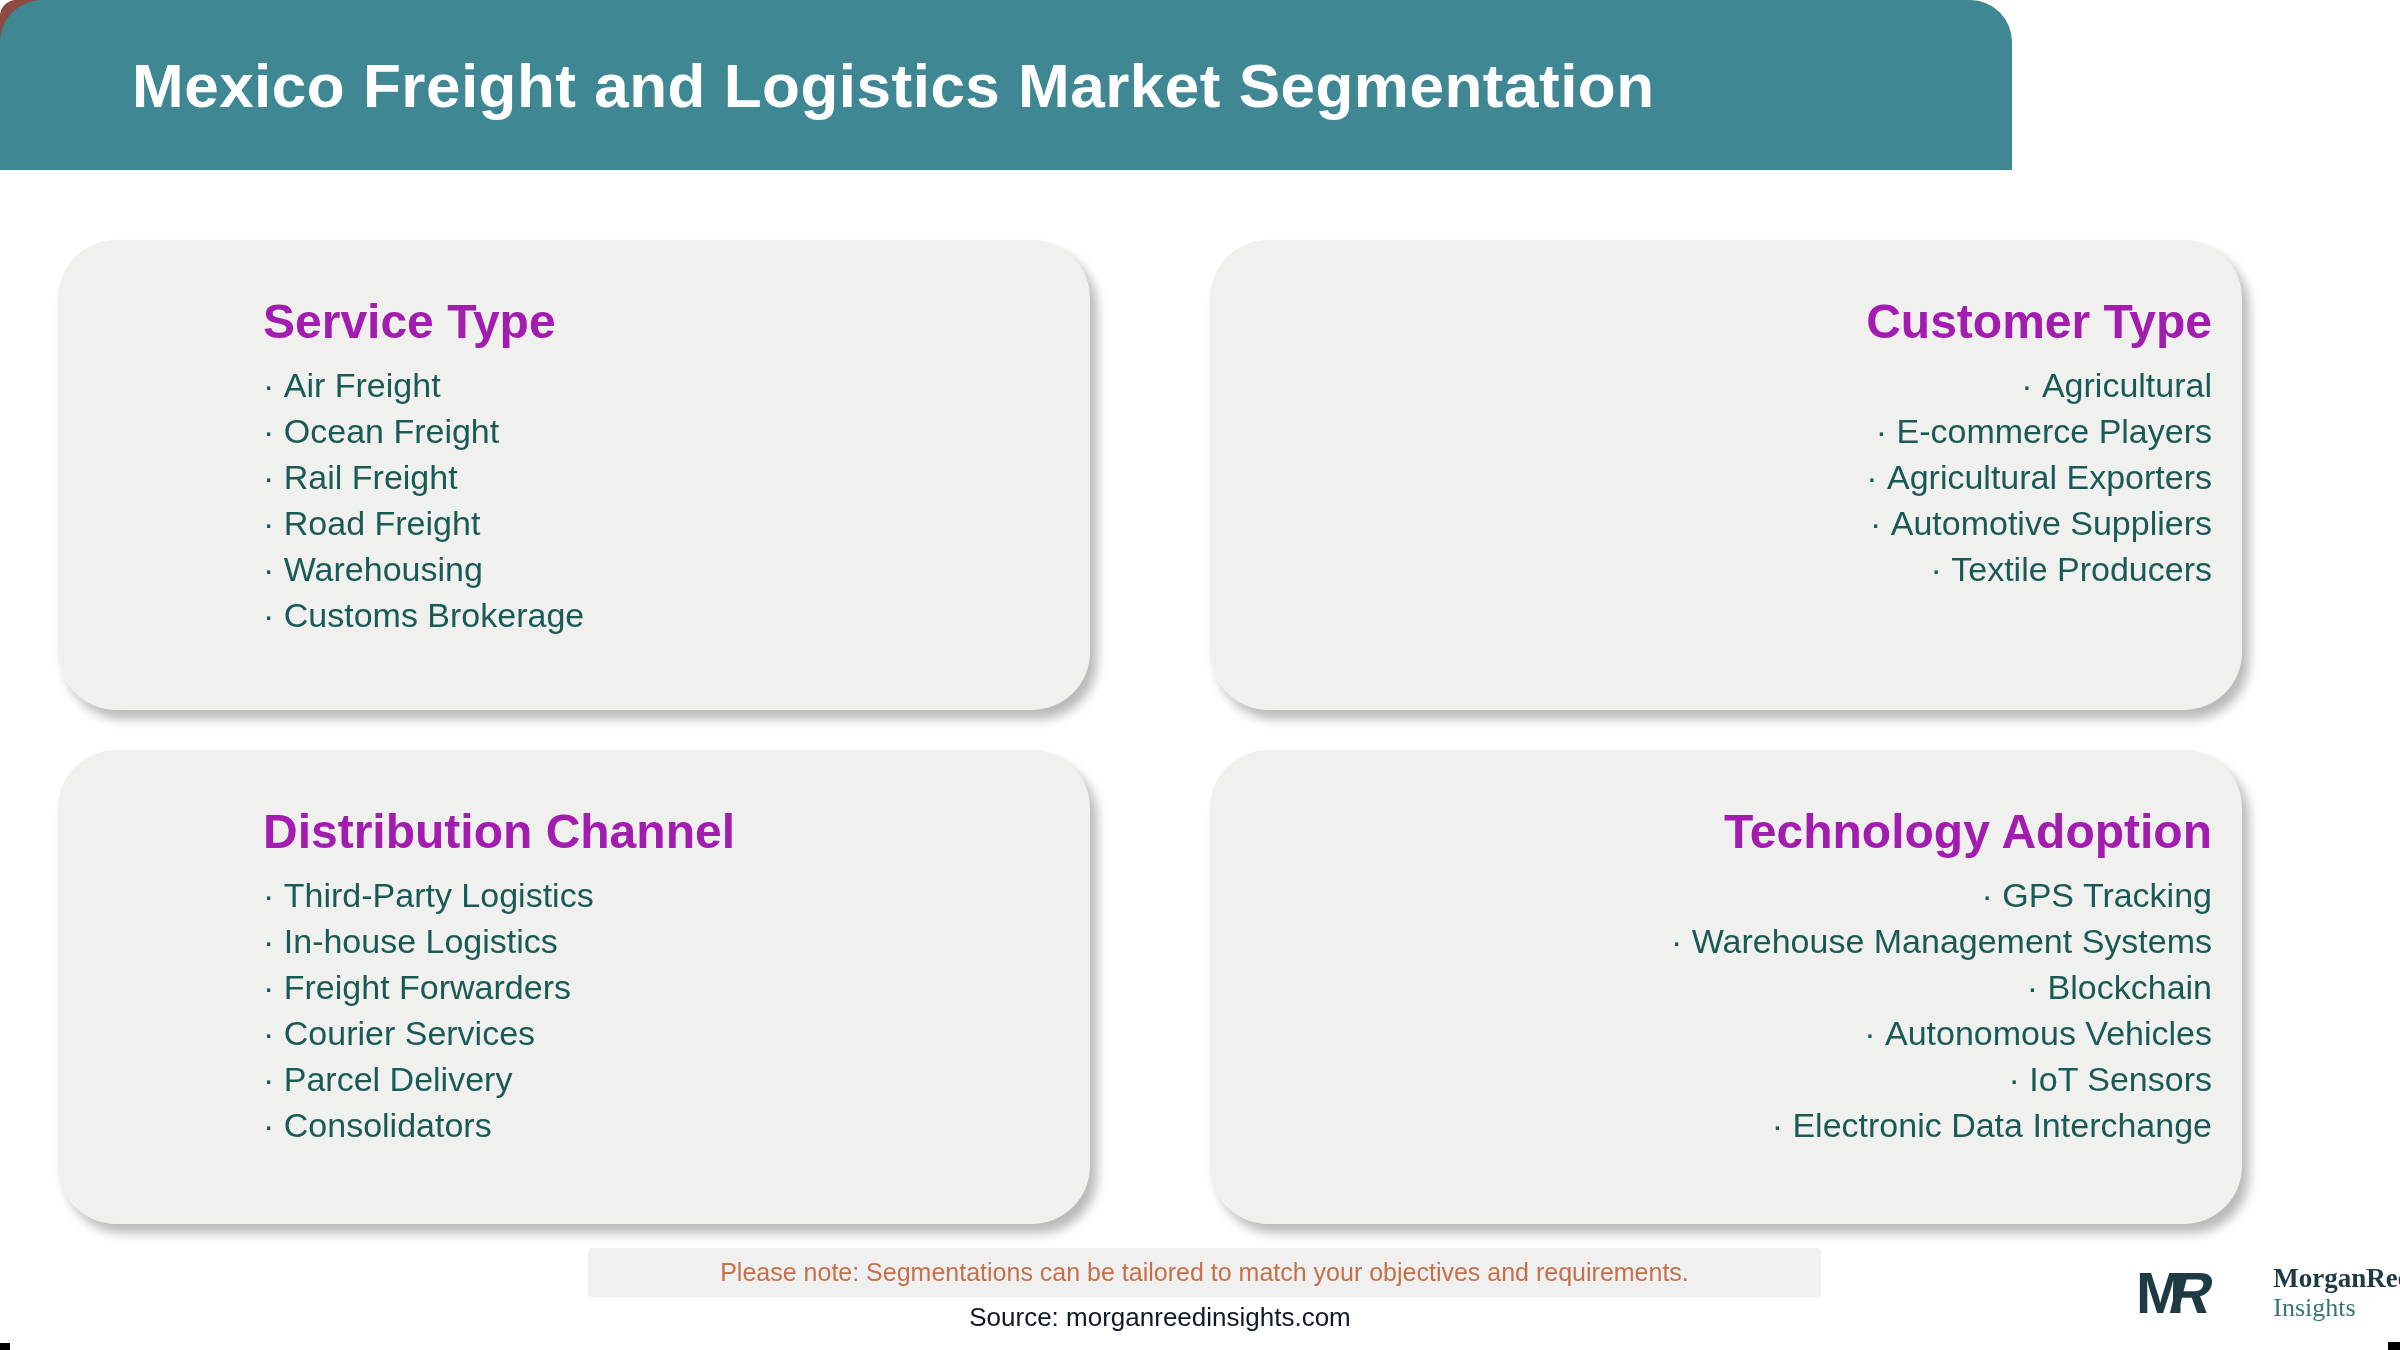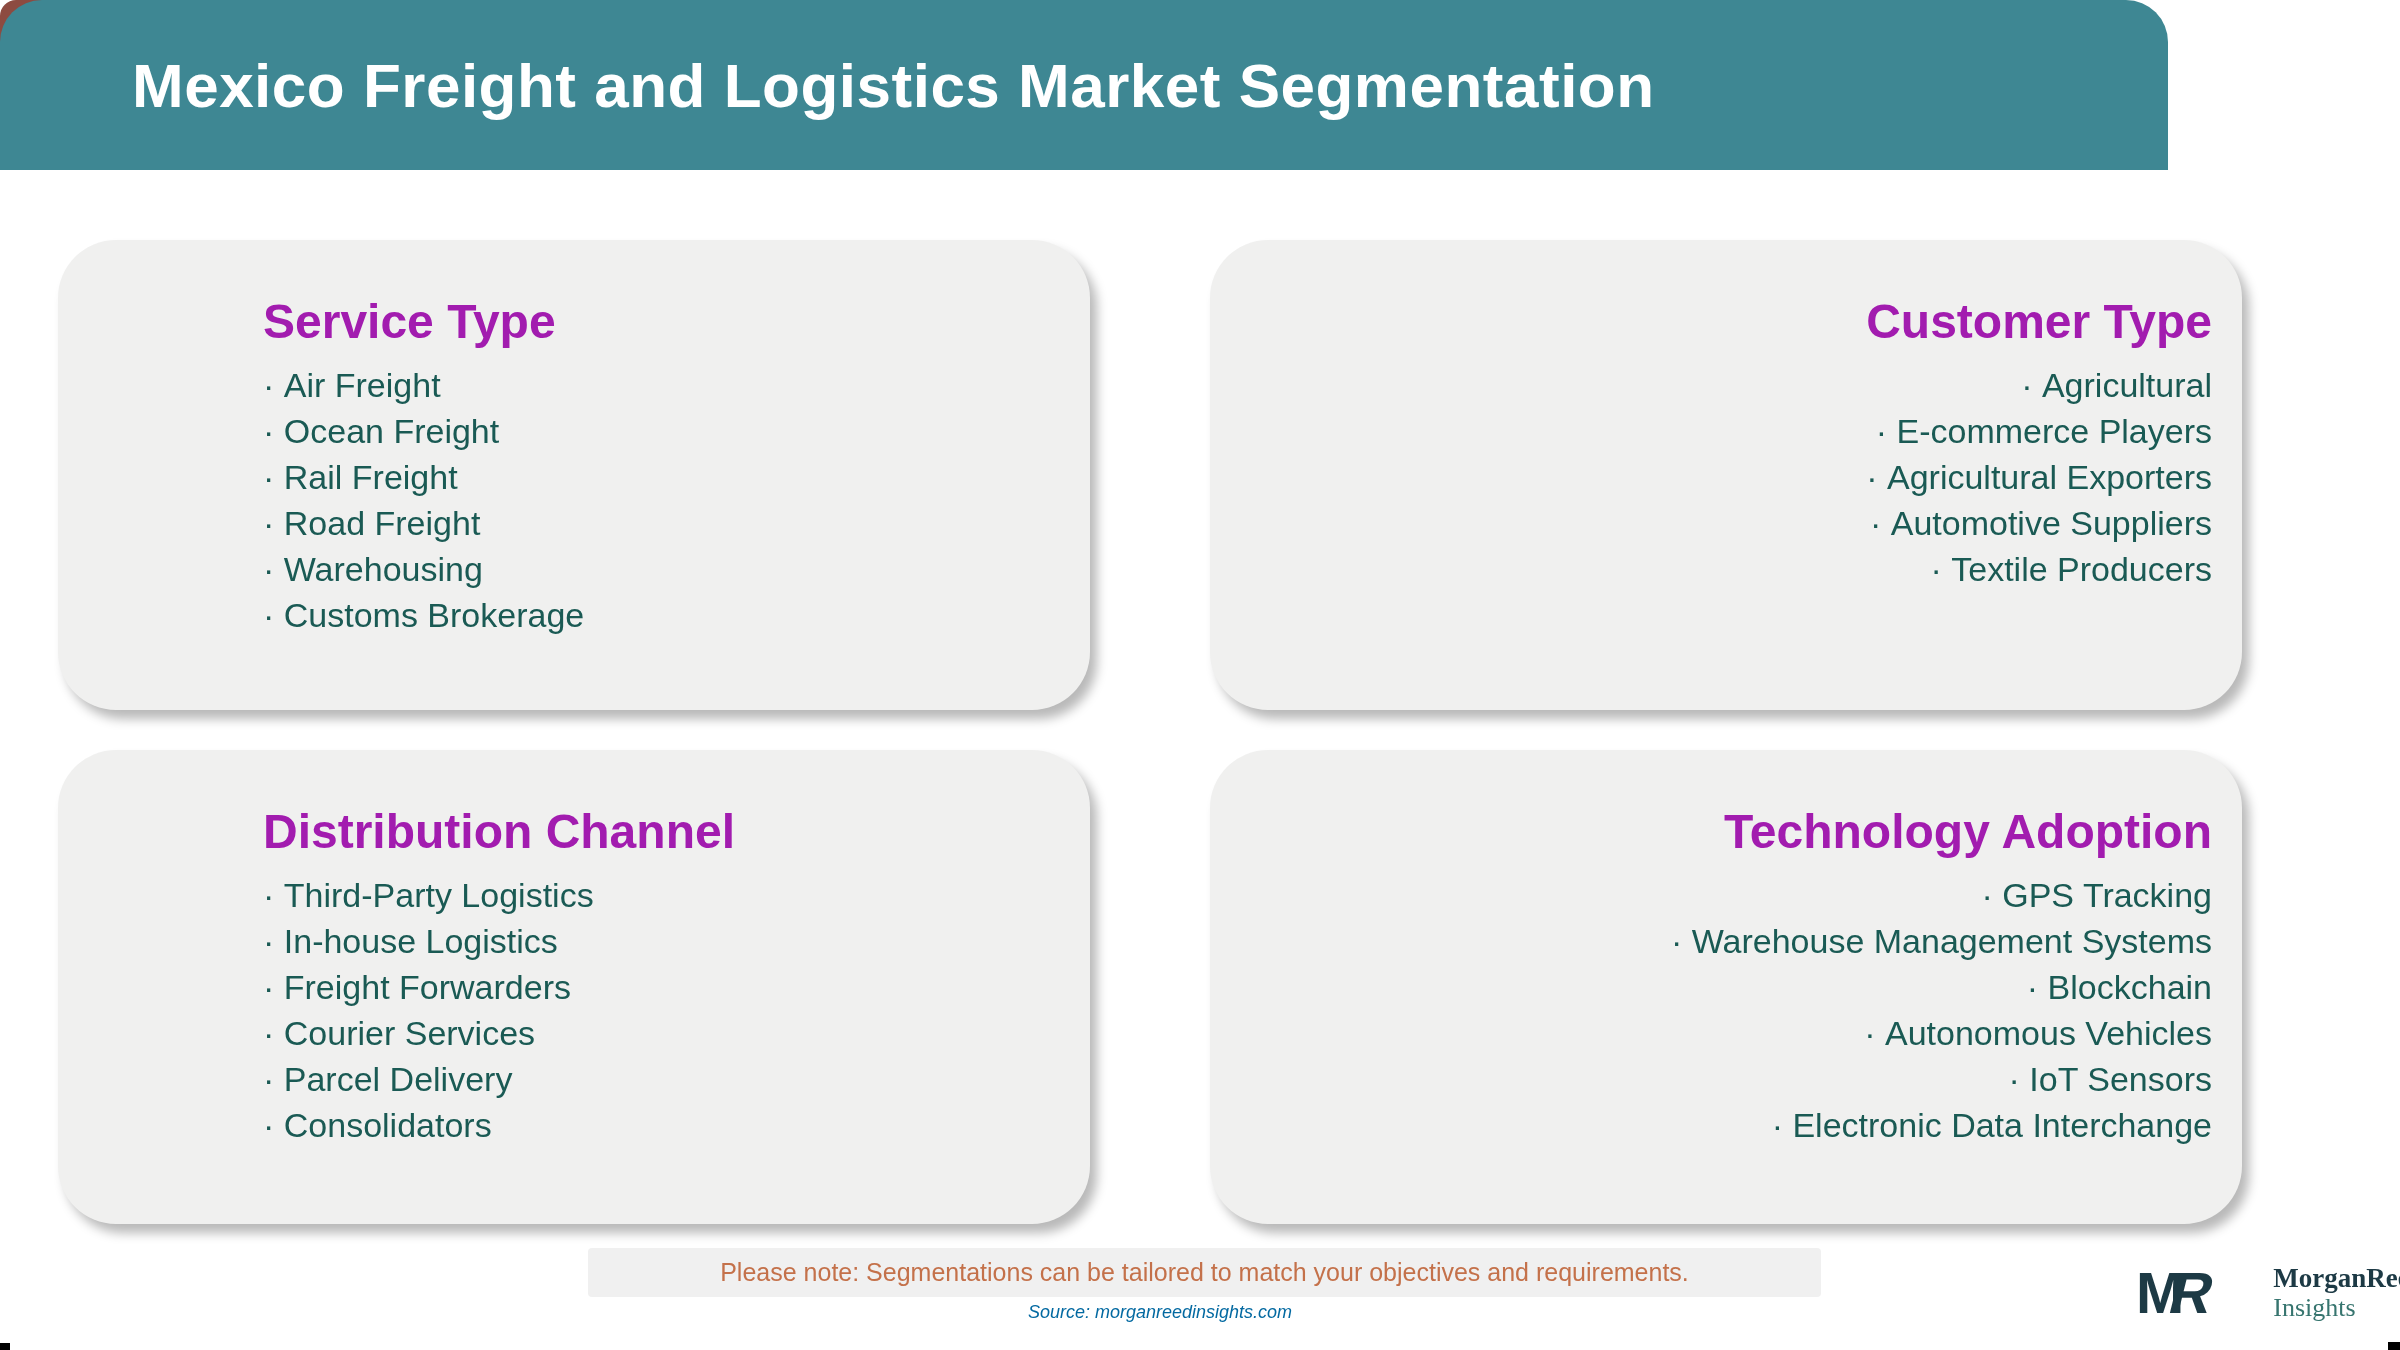--- a/index.html
+++ b/index.html
@@ -17,21 +17,21 @@
     position: absolute;
     left: 0; top: 0;
     width: 46px; height: 46px;
     background: #8d4b41;
     border-top-left-radius: 16px;
   }
 
   .header {
     position: absolute;
     left: 0; top: 0;
-    width: 2168px; height: 170px;
+    width: 2012px; height: 170px;
     background: #3e8793;
     border-radius: 42px 42px 0 0;
     display: flex;
     align-items: center;
   }
   .page-title {
     padding-left: 132px;
     font-size: 62px;
     font-weight: bold;
     color: #ffffff;
@@ -86,23 +86,22 @@
   .note-text {
     font-size: 25px;
     color: #c4714a;
   }
 
   .source-text {
     position: absolute;
     left: 0; top: 1302px;
     width: 2320px;
     text-align: center;
-    font-size: 18px;
-    color: #0369a1;
-    font-style: italic;
+    font-size: 26px;
+    color: #0f172a;
   }
 
   .brand {
     position: absolute;
     left: 2136px; top: 1264px;
     display: flex;
     align-items: center;
     gap: 12px;
   }
   .monogram {

